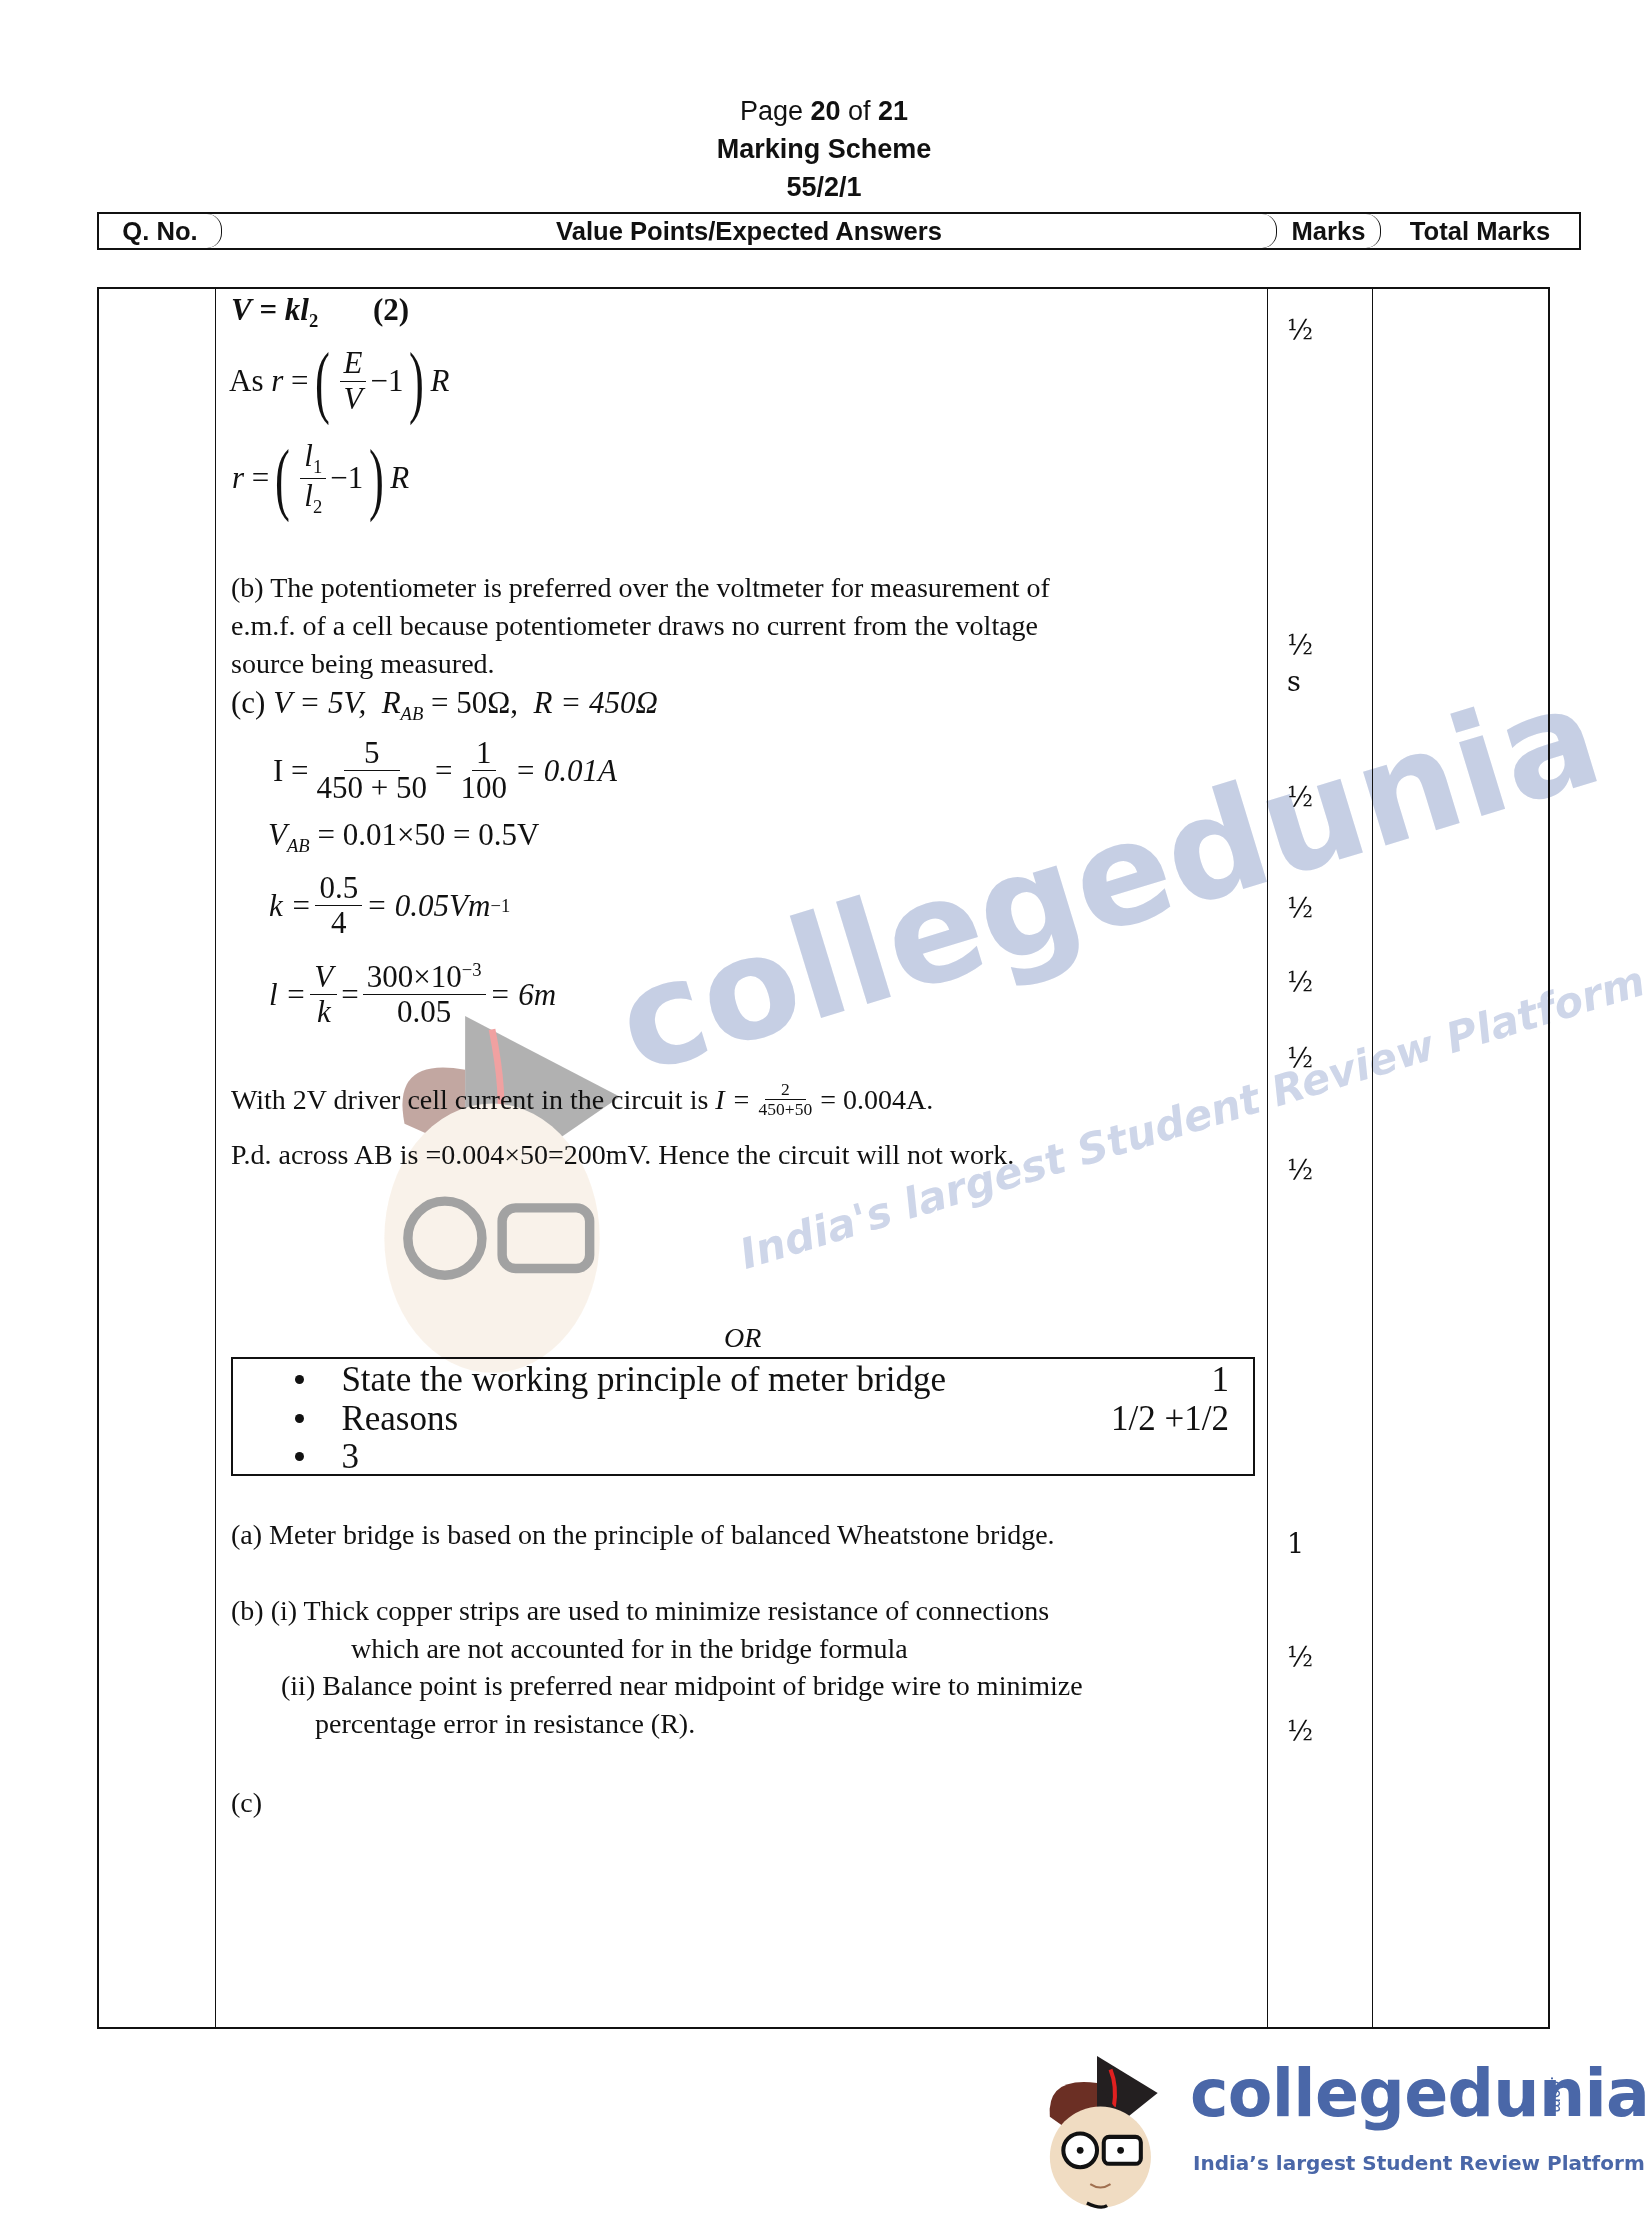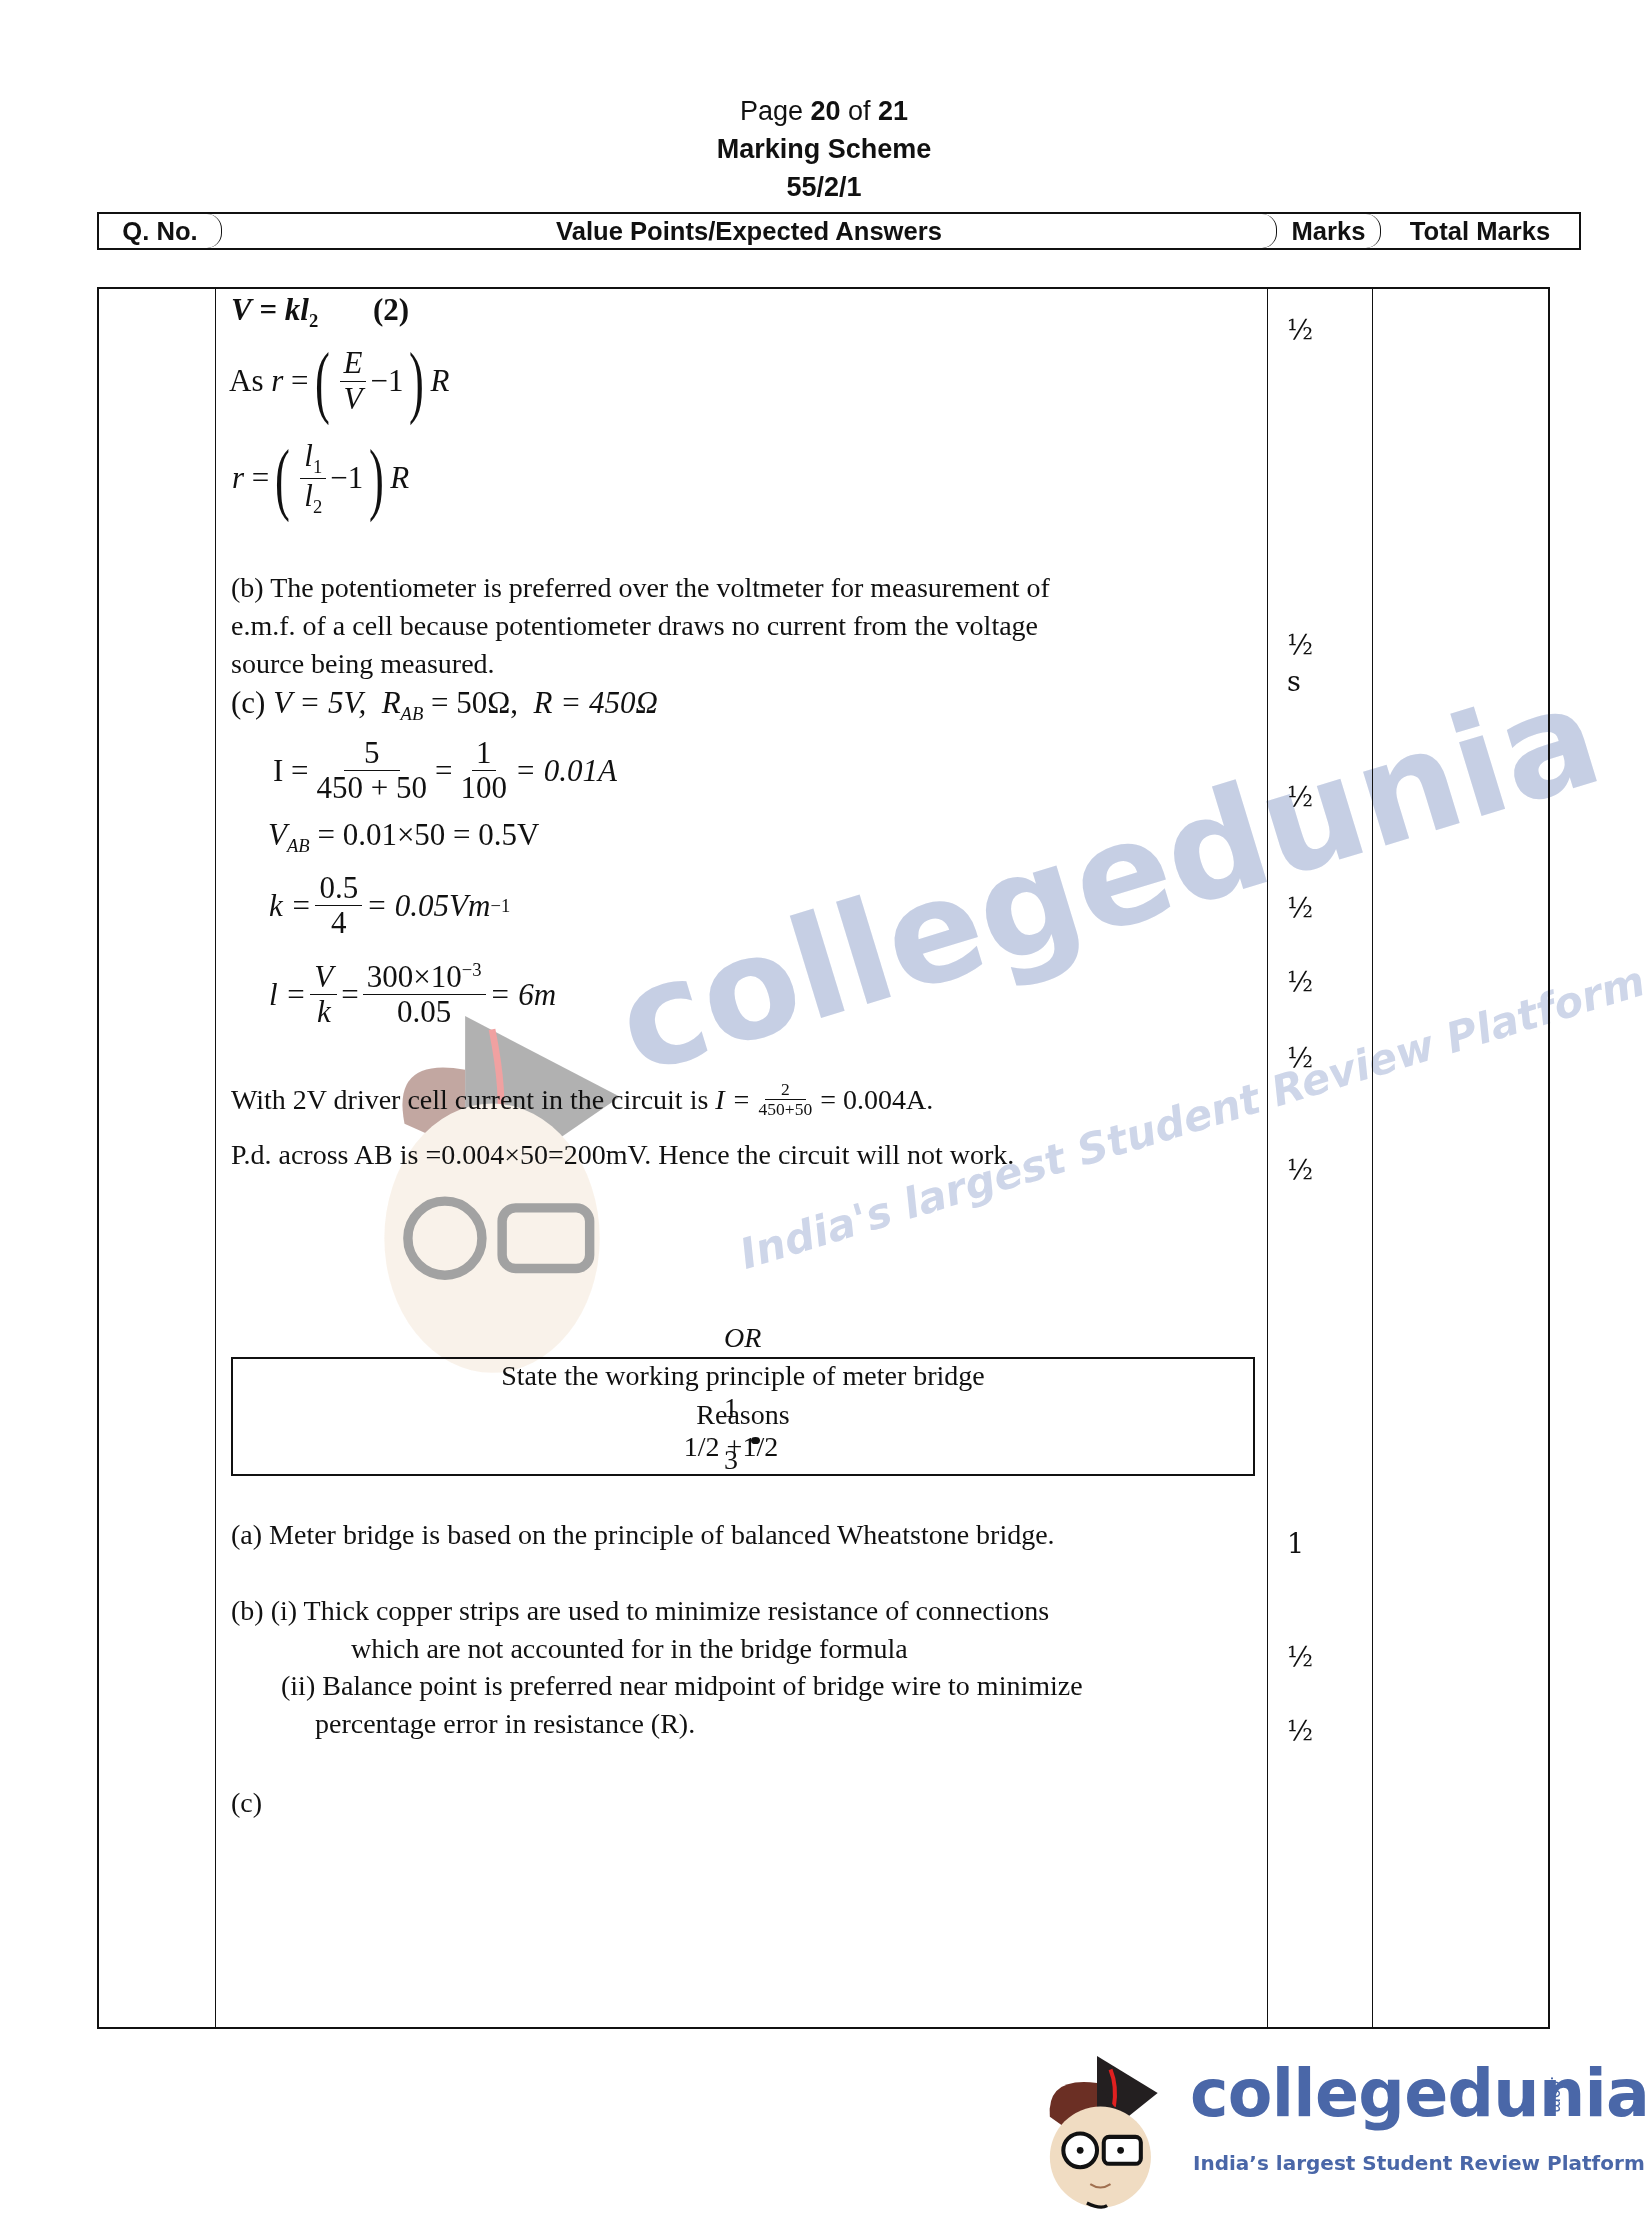--- a/index.html
+++ b/index.html
@@ -25,21 +25,21 @@
   .it { font-style:italic; }
   .frac { display:inline-flex; flex-direction:column; align-items:center; vertical-align:middle; margin:0 4px; }
   .frac .num { border-bottom:1.3px solid #111; padding:0 4px; line-height:1.1; }
   .frac .den { padding:0 4px; line-height:1.1; }
   .paren { font-size:81px; font-weight:100; line-height:1; vertical-align:middle; transform:scaleX(0.55); display:inline-block; }
   sub, sup { font-size:0.6em; }
 
   .mark { position:absolute; left:1287px; font-family:"DejaVu Serif", serif; font-size:27px; }
 
   .orbox { position:absolute; left:231px; top:1357px; width:1024px; height:119px; border:2px solid #111; box-sizing:border-box; }
-  .bullet-row { position:absolute; left:0; right:0; height:39px; display:flex; align-items:center; font-size:28px;flex-direction:column; }
+  .bullet-row { position:absolute; left:0; right:0; height:39px; display:flex; align-items:center; font-size:35px; }
   .bullet-row .dot { width:9.4px; height:9.4px; border-radius:50%; background:#111; margin-left:62px; margin-right:37px; }
   .bullet-row .lbl { flex:1; }
   .bullet-row .val { padding-right:24px; }
 
   
   .wm { position:absolute; pointer-events:none; }
   .wm-text { font-family:"DejaVu Sans", sans-serif; font-weight:bold; color:#c3cde3; }
 
   
   .logo-word { position:absolute; left:1190px; top:2056px; font-family:"DejaVu Sans", sans-serif; font-weight:bold; font-size:65px; color:#4a67a8; letter-spacing:-0.7px; }

